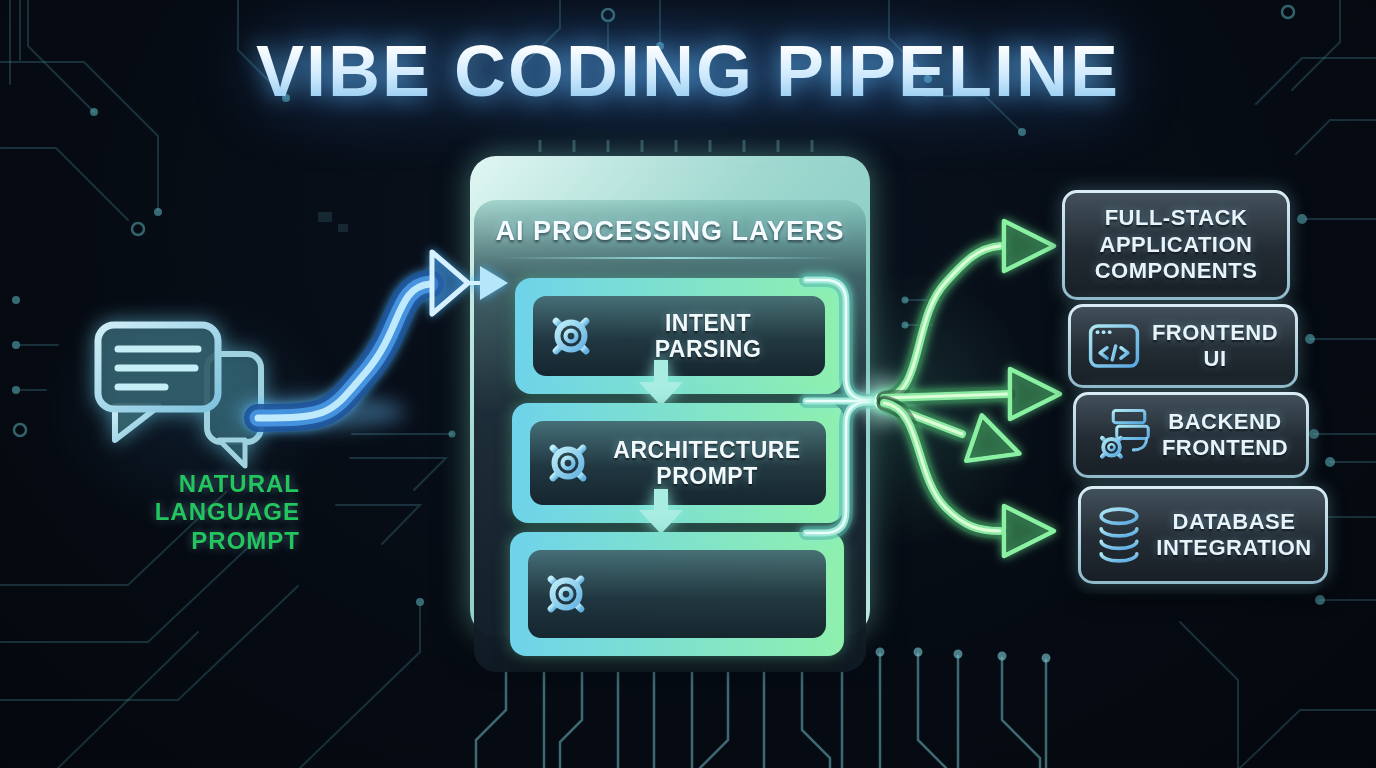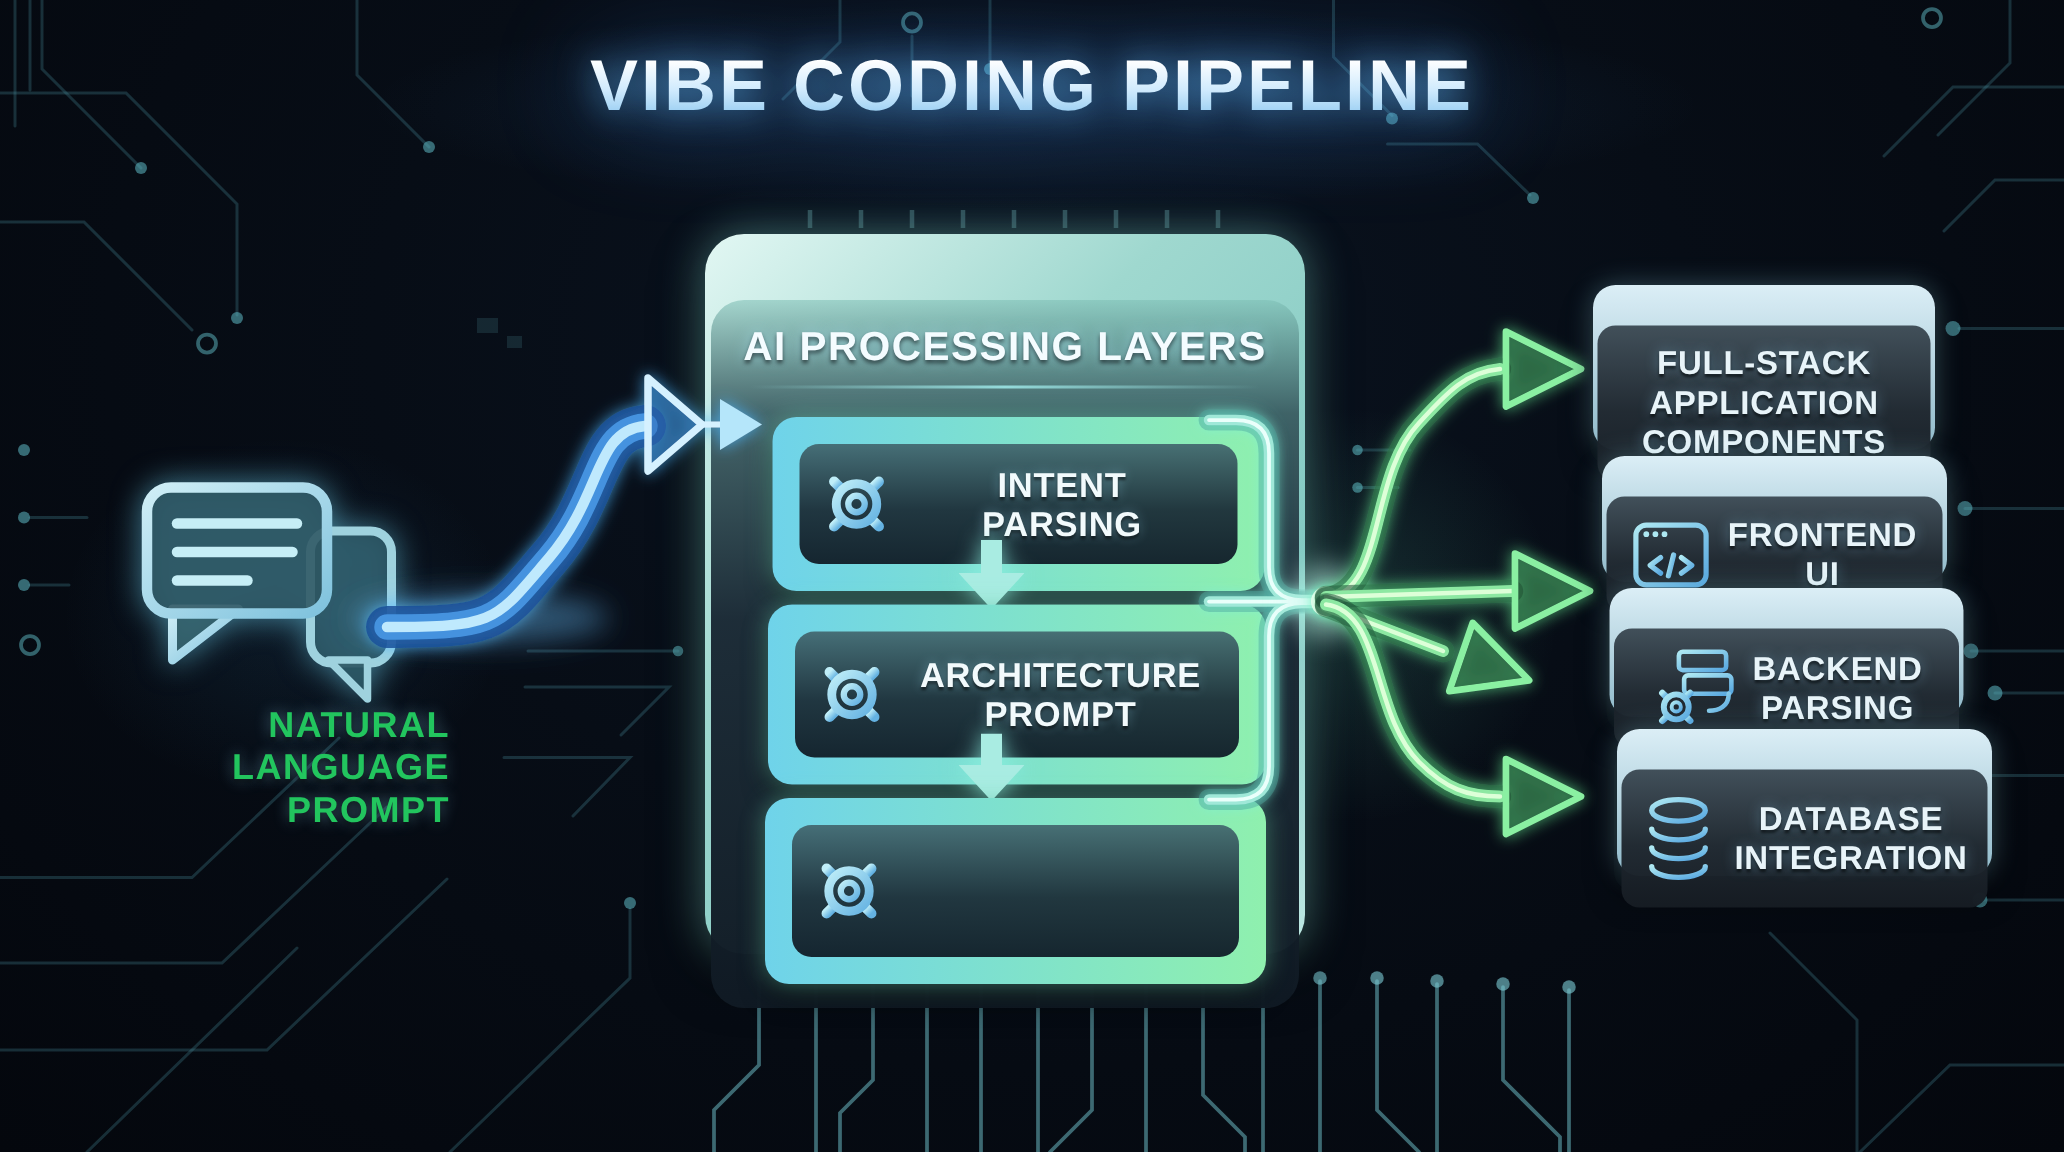--- a/index.html
+++ b/index.html
@@ -15,21 +15,21 @@
   #haze-title{left:240px;top:0;width:900px;height:140px;
       background:radial-gradient(ellipse at center, rgba(70,150,235,.14), transparent 70%);}
   #haze-chat{left:40px;top:290px;width:300px;height:240px;
       background:radial-gradient(ellipse at center, rgba(70,165,225,.10), transparent 70%);}
   #haze-junction{left:760px;top:270px;width:280px;height:280px;
       background:radial-gradient(ellipse at center, rgba(110,240,195,.14), transparent 70%);}
   #arrow-svg{left:0;top:0;z-index:4;pointer-events:none;}
 
   
   #title{left:0;top:30px;width:1376px;text-align:center;z-index:6;
-      font-size:48px;font-weight:bold;letter-spacing:2px;
+      font-size:72px;font-weight:bold;letter-spacing:2px;
       background:linear-gradient(180deg,#ffffff 18%,#cfeafd 55%,#86c4ee 95%);
       -webkit-background-clip:text;background-clip:text;color:transparent;
       filter:drop-shadow(0 0 12px rgba(100,190,255,.75)) drop-shadow(0 0 34px rgba(60,140,255,.45));}
 
   
   #chat-icon{left:85px;top:312px;z-index:3;}
   #input-label{left:60px;top:470px;width:240px;z-index:3;text-align:right;
       font-size:24px;font-weight:bold;line-height:1.18;letter-spacing:1px;
       color:#22c55e;white-space:pre-line;
       text-shadow:0 0 10px rgba(140,210,240,.45),0 2px 3px rgba(0,0,0,.8);}
@@ -61,21 +61,21 @@
       line-height:1.15;letter-spacing:.5px;color:#f2fafc;white-space:pre-line;
       text-shadow:0 0 8px rgba(160,230,255,.4),0 2px 2px rgba(0,0,0,.75);}
   .down-arrow{position:absolute;filter:drop-shadow(0 0 7px rgba(140,240,225,.8));}
 
   
   .outbox{z-index:5;padding:3px;border-radius:15px;
       background:linear-gradient(180deg,#dbeef6,#8fb9c9);
       box-shadow:0 0 18px rgba(150,220,235,.30),-4px 12px 0 -2px rgba(8,14,20,.85),0 14px 20px rgba(0,0,0,.5);}
   .outbox-inner{display:flex;align-items:center;justify-content:center;gap:12px;
       width:100%;height:100%;border-radius:12px;box-sizing:border-box;padding:16px 10px;
-      background:linear-gradient(180deg,rgba(60,74,84,.96) 0%,rgba(30,38,46,.97) 55%,rgba(22,28,35,.98) 100%);margin-top:24px;}
+      background:linear-gradient(180deg,rgba(60,74,84,.96) 0%,rgba(30,38,46,.97) 55%,rgba(22,28,35,.98) 100%);}
   .out-label{text-align:center;font-size:22px;font-weight:bold;line-height:1.2;letter-spacing:.5px;
       color:#e8f4f9;white-space:pre-line;
       text-shadow:0 0 9px rgba(150,220,255,.4),0 2px 2px rgba(0,0,0,.8);}
   #out-fullstack{left:1062px;top:190px;width:222px;height:104px;}
   #out-frontend{left:1068px;top:304px;width:224px;height:78px;}
   #out-backend{left:1073px;top:392px;width:230px;height:80px;}
   #out-database{left:1078px;top:486px;width:244px;height:92px;}
   .out-icon{flex:0 0 auto;display:flex;}
 </style>
 </head>
@@ -482,21 +482,21 @@
               <line x1="27.8" y1="53.8" x2="30.6" y2="56.6"></line>
             <line x1="9.4" y1="56.6" x2="12.2" y2="53.8"></line>
               <line x1="27.8" y1="38.2" x2="30.6" y2="35.4"></line>
           </g>
           <circle cx="20" cy="46" r="9.5" stroke-width="4.5"></circle>
           <circle cx="20" cy="46" r="3.5" stroke-width="3"></circle>
         </g>
       </svg>
     </span>
     <span class="out-label">BACKEND
-PARSING</span>
+FRONTEND</span>
   </div>
 </div>
 
 <div id="out-database" class="abs outbox">
   <div class="outbox-inner">
     <span class="out-icon">
       <svg width="50" height="62" viewBox="0 0 56 64">
         <defs>
             <linearGradient id="ig3" x1="0" y1="0" x2="1" y2="1">
           <stop offset="0" stop-color="#aee8f2"></stop>

